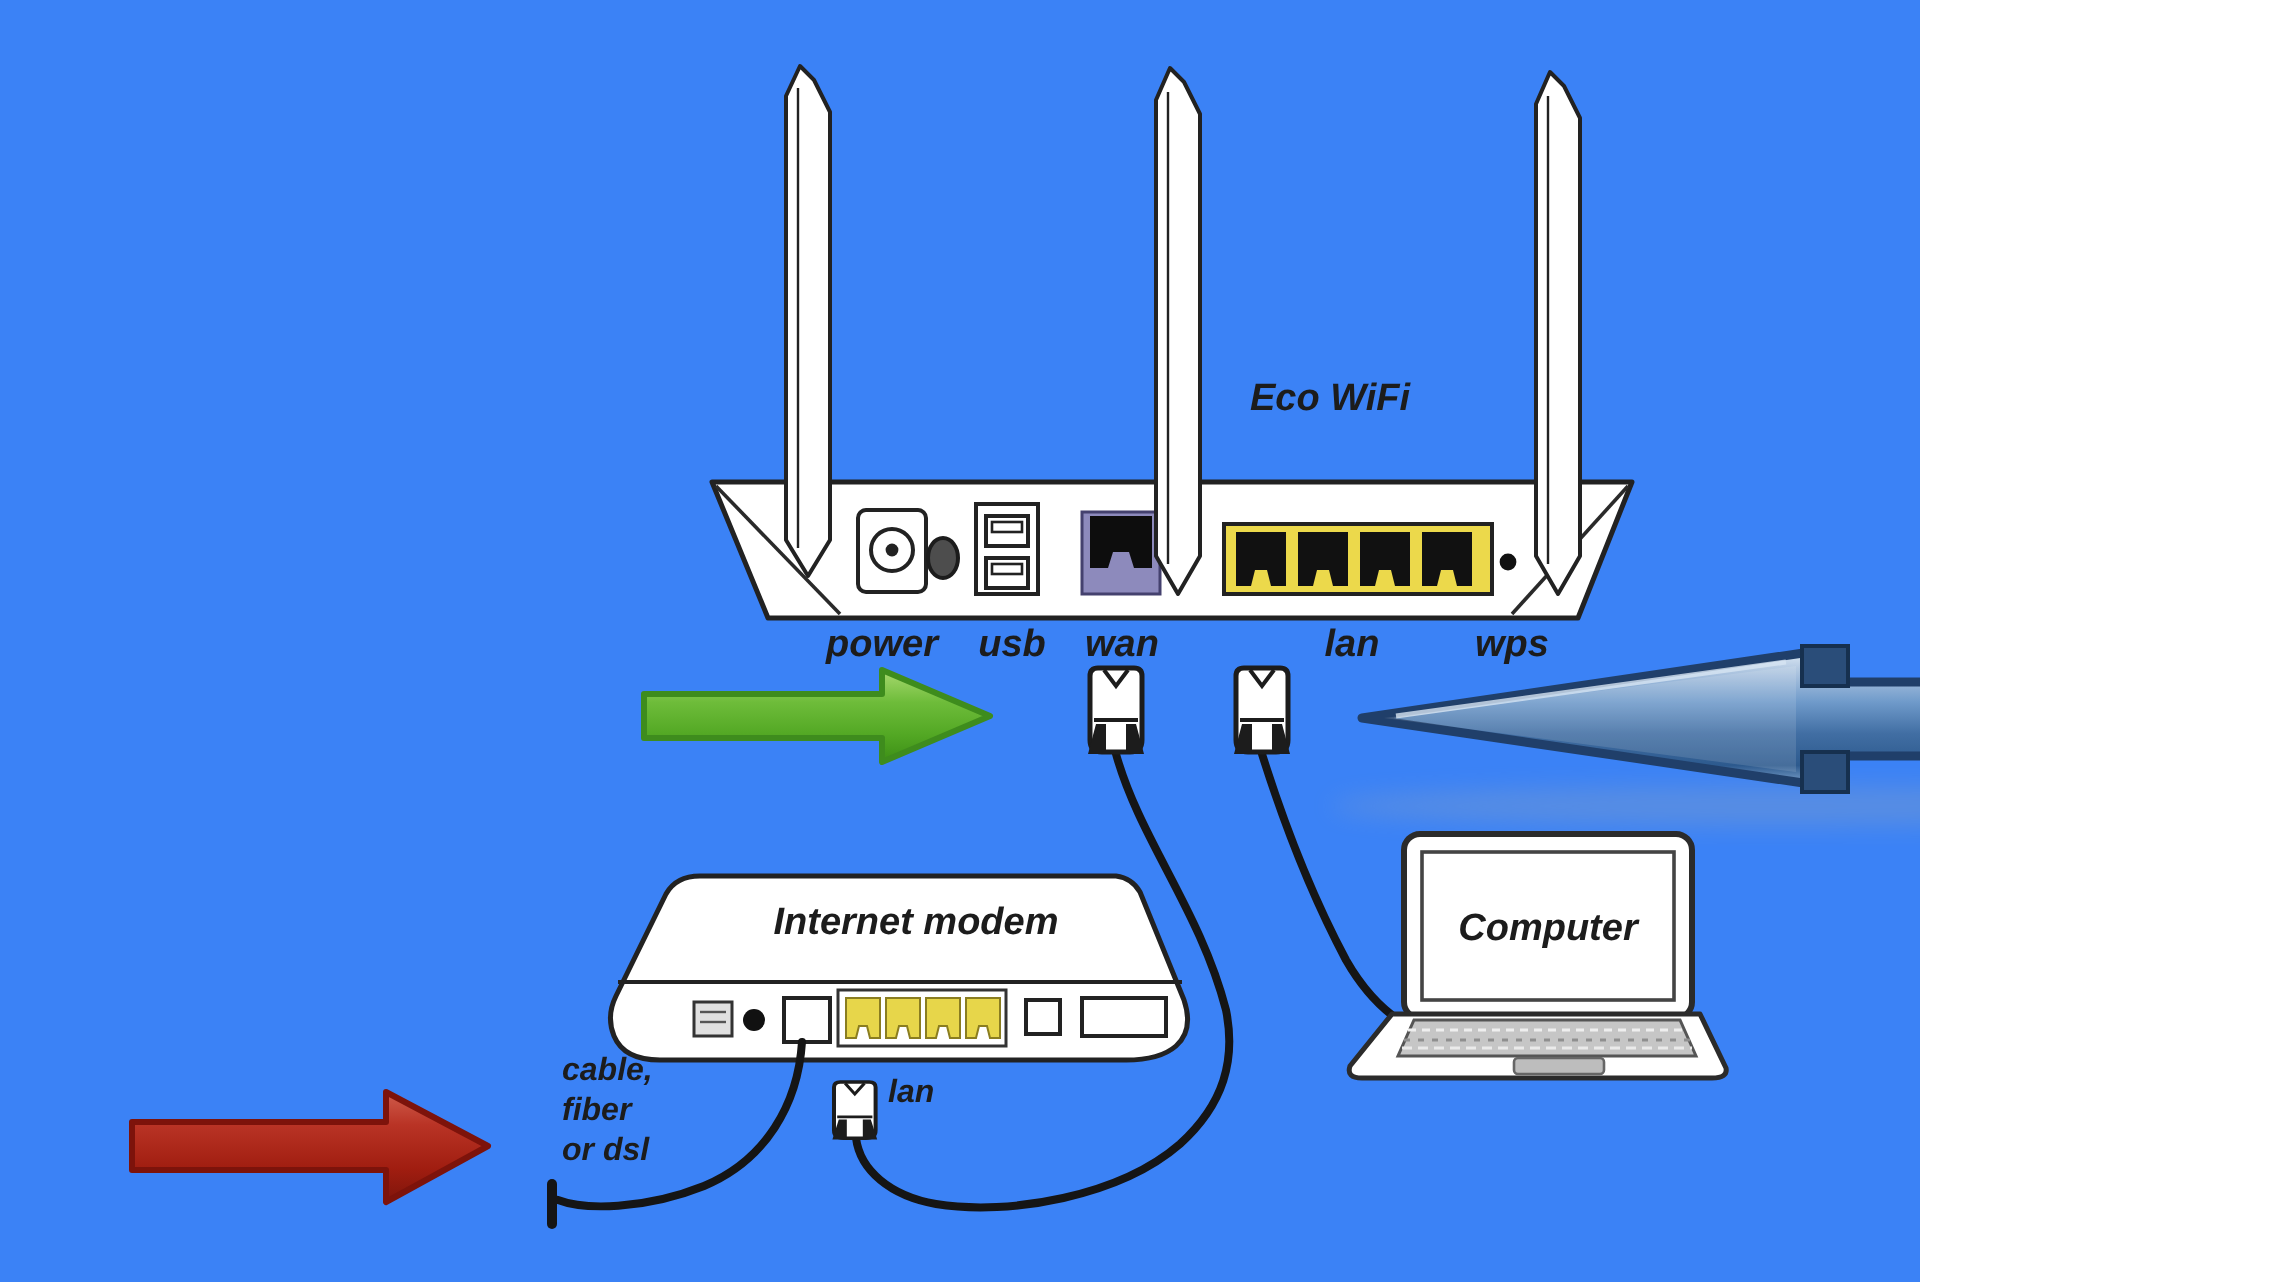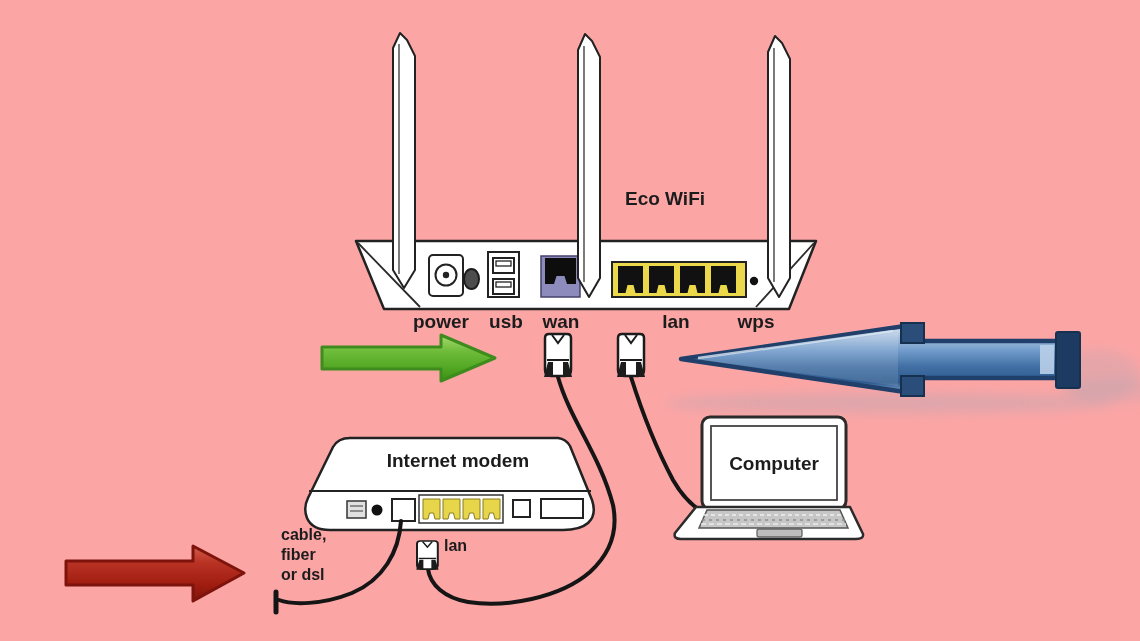--- a/index.html
+++ b/index.html
@@ -1,21 +1,22 @@
 <!DOCTYPE html>
 <html><head>
 <meta charset="utf-8">
 <style>
   html,body{margin:0;padding:0;background:#ffffff;}
   .stage{
     position:relative;
-    width:1140px;height:641px;
-    background:#fca5a5;
+    width:960px;height:641px;
+    background:#3b82f6;
     overflow:hidden;
     font-family:"Liberation Sans", sans-serif;
+    font-style:italic;
   }
   svg{display:block;}
   text{
     font-family:"Liberation Sans", sans-serif;
     font-weight:bold;
     fill:#1c1c1c;
   }
   .lbl-ports{font-size:19px;}
   .lbl-device{font-size:19px;}
   .lbl-small{font-size:16px;}

